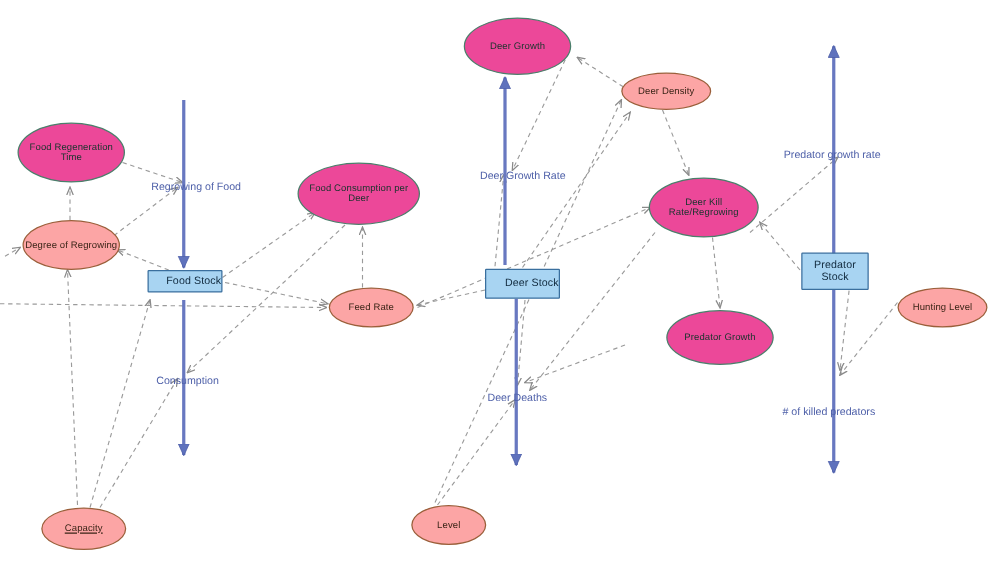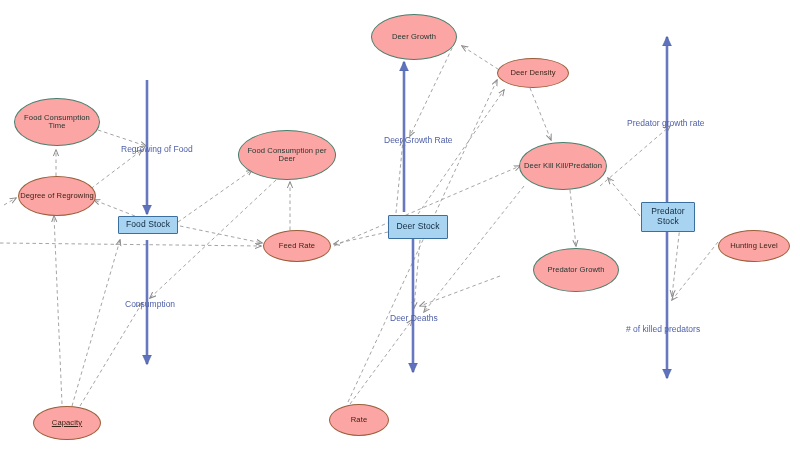--- a/index.html
+++ b/index.html
@@ -5,24 +5,24 @@
 <style>
   html,body{margin:0;padding:0;background:#ffffff;}
   body{width:800px;height:456px;overflow:hidden;
        font-family:"Liberation Sans","DejaVu Sans",sans-serif;}
   #canvas{position:relative;width:800px;height:456px;background:#ffffff;}
   svg.layer{position:absolute;left:0;top:0;width:800px;height:456px;}
   .node{position:absolute;display:flex;align-items:center;justify-content:center;
         text-align:center;box-sizing:border-box;line-height:1.12;
         color:#15312b;letter-spacing:.1px;}
   .ellipse{border-radius:50%;}
-  .green{background:#fca5a5;border:1.2px solid #4a7f6b;color:#17342c;}
+  .green{background:#ec4899;border:1.2px solid #4a7f6b;color:#17342c;}
   .orange{background:#fca5a5;border:1.2px solid #9a5f3a;color:#3a2417;}
   .stockbox{background:#a8d4f2;border:1.3px solid #3a6f9e;color:#10293d;
-            border-radius:1px;}
+            border-radius:1px;justify-content:flex-end;}
   .flowlabel{position:absolute;color:#4d5fa8;white-space:nowrap;}
   .nodetext{pointer-events:none;}
 </style>
 </head>
 <body>
 
 <div id="canvas">
 
   <svg class="layer" id="links-layer" xmlns="http://www.w3.org/2000/svg">
     <defs>
@@ -94,45 +94,45 @@
     <span class="nodetext">Food Stock</span>
   </div>
   <div class="node stockbox" style="left:388px;top:215px;width:60px;height:24px;font-size:8.5px;">
     <span class="nodetext">Deer Stock</span>
   </div>
   <div class="node stockbox" style="left:641px;top:202px;width:54px;height:30px;font-size:8.5px;">
     <span class="nodetext">Predator Stock</span>
   </div>
 
   <div class="node ellipse green" style="left:14px;top:98px;width:86px;height:48px;font-size:7.6px;">
-    <span class="nodetext">Food Consumption Time</span>
+    <span class="nodetext">Food Regeneration Time</span>
   </div>
   <div class="node ellipse orange" style="left:18px;top:176px;width:78px;height:40px;font-size:7.6px;">
     <span class="nodetext">Degree of Regrowing</span>
   </div>
   <div class="node ellipse orange" style="left:33px;top:406px;width:68px;height:34px;font-size:7.6px;text-decoration:underline;">
     <span class="nodetext">Capacity</span>
   </div>
   <div class="node ellipse green" style="left:238px;top:130px;width:98px;height:50px;font-size:7.6px;justify-content:center;">
     <span class="nodetext">Food Consumption per Deer</span>
   </div>
   <div class="node ellipse orange" style="left:263px;top:230px;width:68px;height:32px;font-size:7.6px;">
     <span class="nodetext">Feed Rate</span>
   </div>
   <div class="node ellipse green" style="left:371px;top:14px;width:86px;height:46px;font-size:7.6px;">
     <span class="nodetext">Deer Growth</span>
   </div>
   <div class="node ellipse orange" style="left:329px;top:404px;width:60px;height:32px;font-size:7.6px;">
-    <span class="nodetext">Rate</span>
+    <span class="nodetext">Level</span>
   </div>
   <div class="node ellipse orange" style="left:497px;top:58px;width:72px;height:30px;font-size:7.6px;">
     <span class="nodetext">Deer Density</span>
   </div>
   <div class="node ellipse green" style="left:519px;top:142px;width:88px;height:48px;font-size:7.6px;">
-    <span class="nodetext">Deer Kill Kill/Predation</span>
+    <span class="nodetext">Deer Kill Rate/Regrowing</span>
   </div>
   <div class="node ellipse green" style="left:533px;top:248px;width:86px;height:44px;font-size:7.6px;">
     <span class="nodetext">Predator Growth</span>
   </div>
   <div class="node ellipse orange" style="left:718px;top:230px;width:72px;height:32px;font-size:7.6px;justify-content:center;">
     <span class="nodetext">Hunting Level</span>
   </div>
 
 </div>
 

